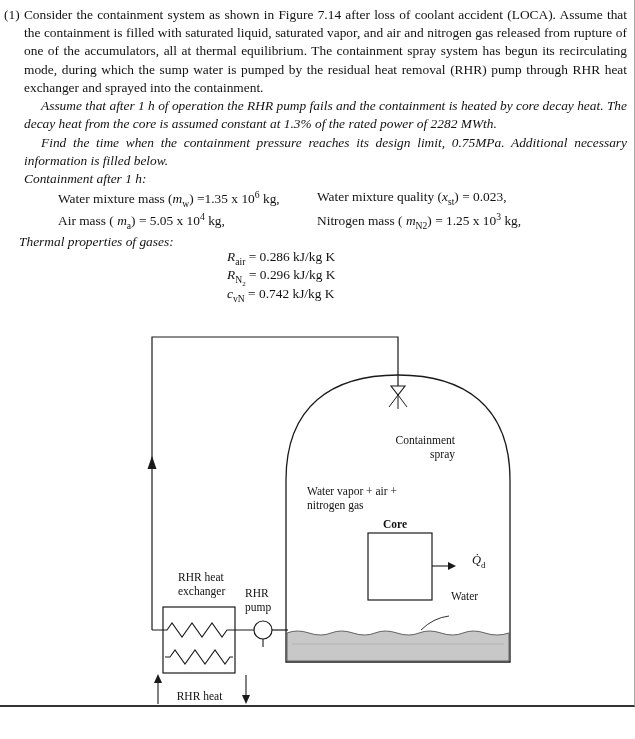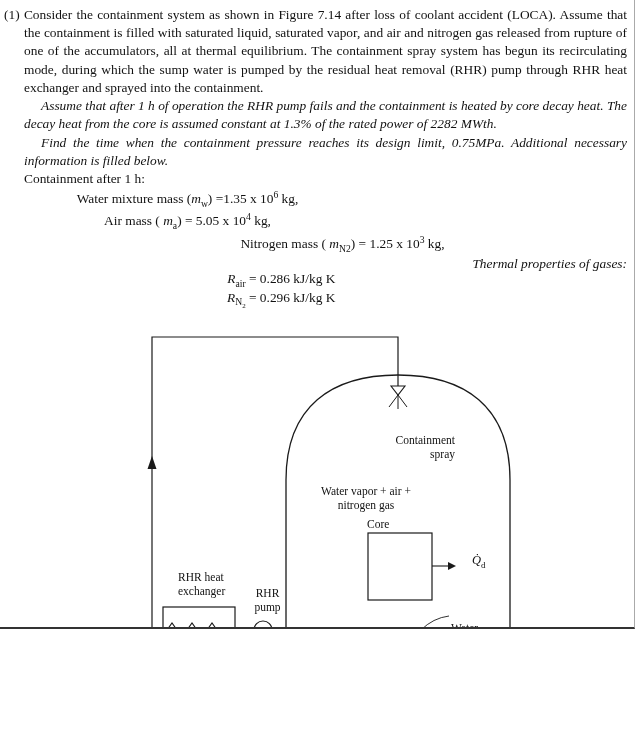--- a/index.html
+++ b/index.html
@@ -1,37 +1,37 @@
 <!DOCTYPE html>
 <html><head>
 <meta charset="utf-8">
 <style>
   html,body { margin:0; padding:0; background:#fff; }
   .page {
     position:relative;
-    width:635px; height:629px;
+    width:635px; height:707px;
     box-sizing:border-box;
     background:#fff;
     color:#111;
     font-family:"Liberation Serif", serif;
     font-size:13.4px;
     line-height:1.36;
     overflow:hidden;
     border-right:1px solid #aaa;
     border-bottom:2px solid #333;
   }
   .text-block { padding:6px 7px 0 24px; text-align:justify; }
   .para { margin:0; }
   .para.hang { text-indent:-20px; }
   .para.indent { text-indent:17px;font-style:italic; }
-  .heading { margin:0; }
-  .data-row { display:flex; padding-left:34px; text-align:center;flex-direction:column; }
+  .heading { margin:0; font-style:italic; }
+  .data-row { display:flex; padding-left:34px; text-align:left; }
   .data-row .col-left { width:259px; flex:none; }
   .data-row .col-right { flex:1; }
-  .thermal-block { position:relative; margin-left:-5px; min-height:78px; text-align:right; }
+  .thermal-block { position:relative; margin-left:-5px; min-height:78px; text-align:left; }
   .thermal-heading { font-style:italic; }
   .thermal-lines { position:absolute; left:208px; top:15px; }
   .thermal-lines div { height:18.6px; }
   sub { font-size:0.72em; }
   sup { font-size:0.72em; }
 
   .diagram { position:absolute; left:0; top:330px; width:635px; height:409px; }
   .diagram svg { position:absolute; left:0; top:0; }
   .dlabel {
     position:absolute;
@@ -50,31 +50,33 @@
 
   <div class="text-block">
     <p class="para hang">(1) Consider the containment system as shown in Figure 7.14 after loss of coolant accident (LOCA). Assume that the containment is filled with saturated liquid, saturated vapor, and air and nitrogen gas released from rupture of one of the accumulators, all at thermal equilibrium. The containment spray system has begun its recirculating mode, during which the sump water is pumped by the residual heat removal (RHR) pump through RHR heat exchanger and sprayed into the containment.</p>
     <p class="para indent">Assume that after 1 h of operation the RHR pump fails and the containment is heated by core decay heat. The decay heat from the core is assumed constant at 1.3% of the rated power of 2282 MWth.</p>
     <p class="para indent">Find the time when the containment pressure reaches its design limit, 0.75MPa. Additional necessary information is filled below.</p>
 
     <p class="heading">Containment after 1 h:</p>
 
     <div class="data-row">
       <span class="col-left">Water mixture mass (<i>m</i><sub>w</sub>) =1.35 x 10<sup>6</sup> kg,</span>
+      <span class="col-right">Water mixture quality (<i>x</i><sub>st</sub>) = 0.023,</span>
     </div>
     <div class="data-row">
       <span class="col-left">Air mass ( <i>m</i><sub>a</sub>) =  5.05 x 10<sup>4</sup> kg,</span>
       <span class="col-right">Nitrogen mass ( <i>m</i><sub>N2</sub>) =  1.25 x 10<sup>3</sup> kg,</span>
     </div>
 
     <div class="thermal-block">
       <span class="thermal-heading">Thermal properties of gases:</span>
       <div class="thermal-lines">
         <div><i>R</i><sub>air</sub> = 0.286 kJ/kg K</div>
         <div><i>R</i><sub>N<sub>2</sub></sub> = 0.296 kJ/kg K</div>
+        <div><i>c</i><sub>vN</sub> = 0.742 kJ/kg K</div>
       </div>
     </div>
   </div>
 
   <div class="diagram">
     <svg width="635" height="409" viewBox="0 0 635 409">
 
       <path d="M286,332 L286,150 C286,76 332,45 398,45 C464,45 510,76 510,150 L510,332 Z" fill="#ffffff" stroke="#1a1a1a" stroke-width="1.3"></path>
 
       <path d="M287,303 Q297,299 309,303 T331,303 T353,303 T375,303 T397,303 T419,303 T441,303 T463,303 T485,303 T509,303 L509,331 L287,331 Z" fill="#c8c8c8" stroke="#555" stroke-width="0.9"></path>
@@ -102,33 +104,33 @@
 
       <line x1="158" y1="374" x2="158" y2="352" stroke="#1a1a1a" stroke-width="1.1"></line>
       <polygon points="154,353 162,353 158,344" fill="#1a1a1a"></polygon>
       <line x1="246" y1="345" x2="246" y2="366" stroke="#1a1a1a" stroke-width="1.1"></line>
       <polygon points="242,365 250,365 246,374" fill="#1a1a1a"></polygon>
     </svg>
 
     <div class="dlabel center" style="left:355px; top:104px; width:100px;text-align:right;">Containment
 spray</div>
 
-    <div class="dlabel" style="left:307px; top:155px; width:118px;text-align:center;">Water vapor + air +
+    <div class="dlabel" style="left:307px; top:155px; width:118px;">Water vapor + air +
 nitrogen gas</div>
 
-    <div class="dlabel" style="left:367px; top:188px; width:40px;">Core</div>
+    <div class="dlabel" style="left:383px; top:188px; width:40px;font-weight:bold;">Core</div>
 
     <div class="dlabel qd" style="left:472px; top:223px;"><i>Q̇</i><sub>d</sub></div>
 
-    <div class="dlabel" style="left:451px; top:292px; width:50px;">Water</div>
+    <div class="dlabel" style="left:451px; top:260px; width:50px;">Water</div>
 
     <div class="dlabel" style="left:178px; top:241px; width:78px;">RHR heat
 exchanger</div>
 
-    <div class="dlabel" style="left:245px; top:257px; width:45px;text-align:center;">RHR
+    <div class="dlabel" style="left:245px; top:257px; width:45px;">RHR
 pump</div>
 
     <div class="dlabel center" style="left:147px; top:360px; width:105px;">RHR heat
 exchanger
 cooling water</div>
   </div>
 
 </div>
 
 </body></html>

